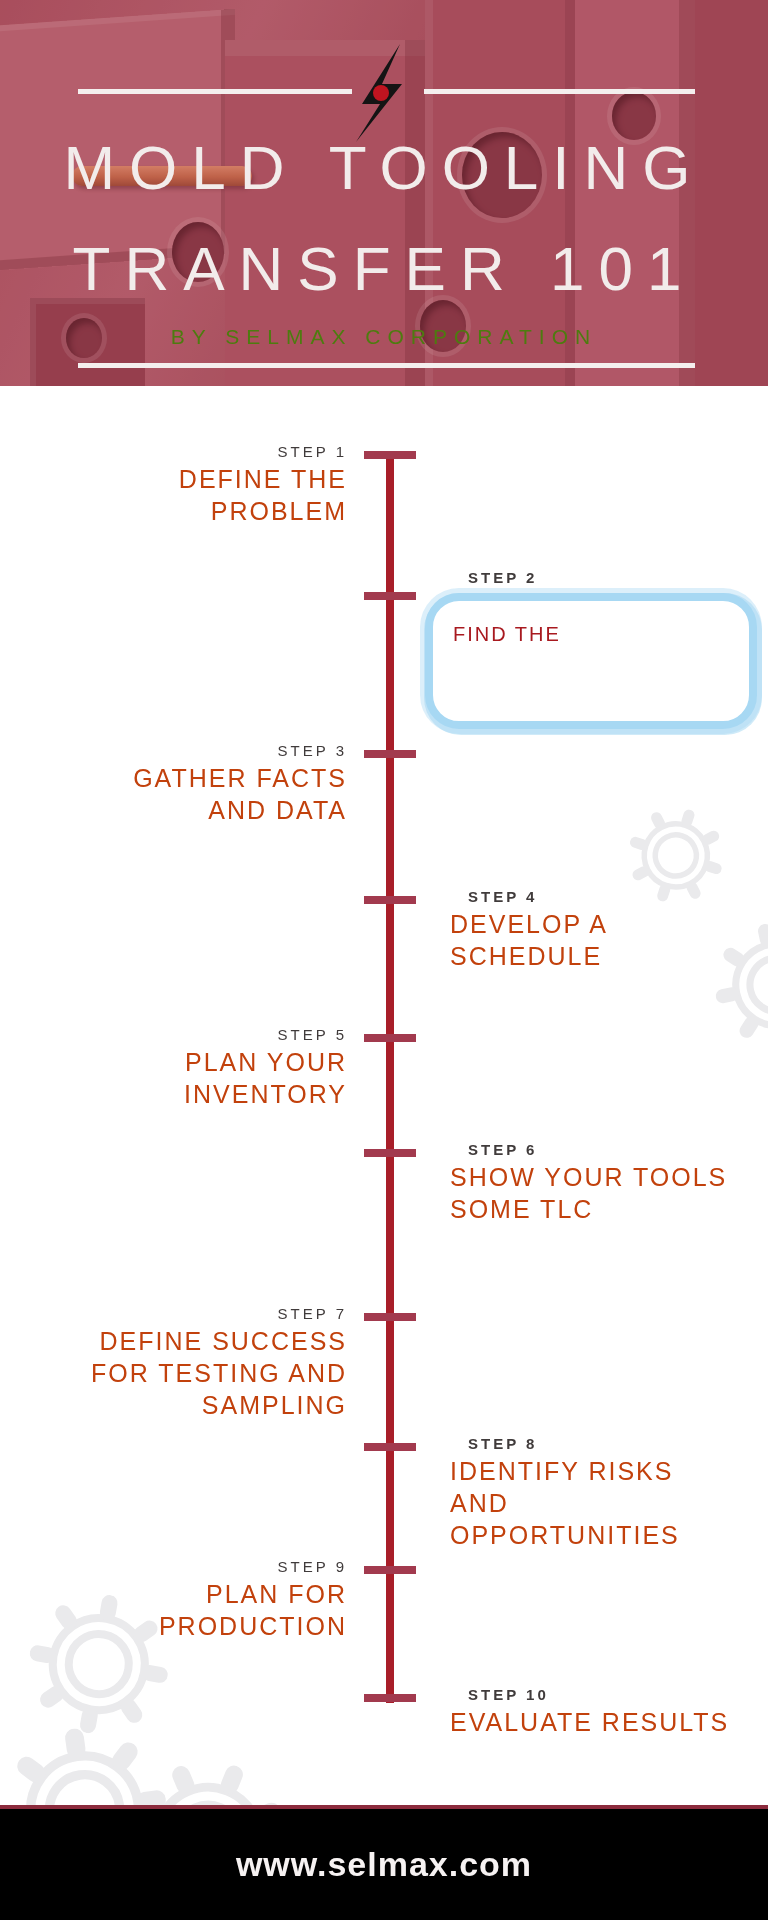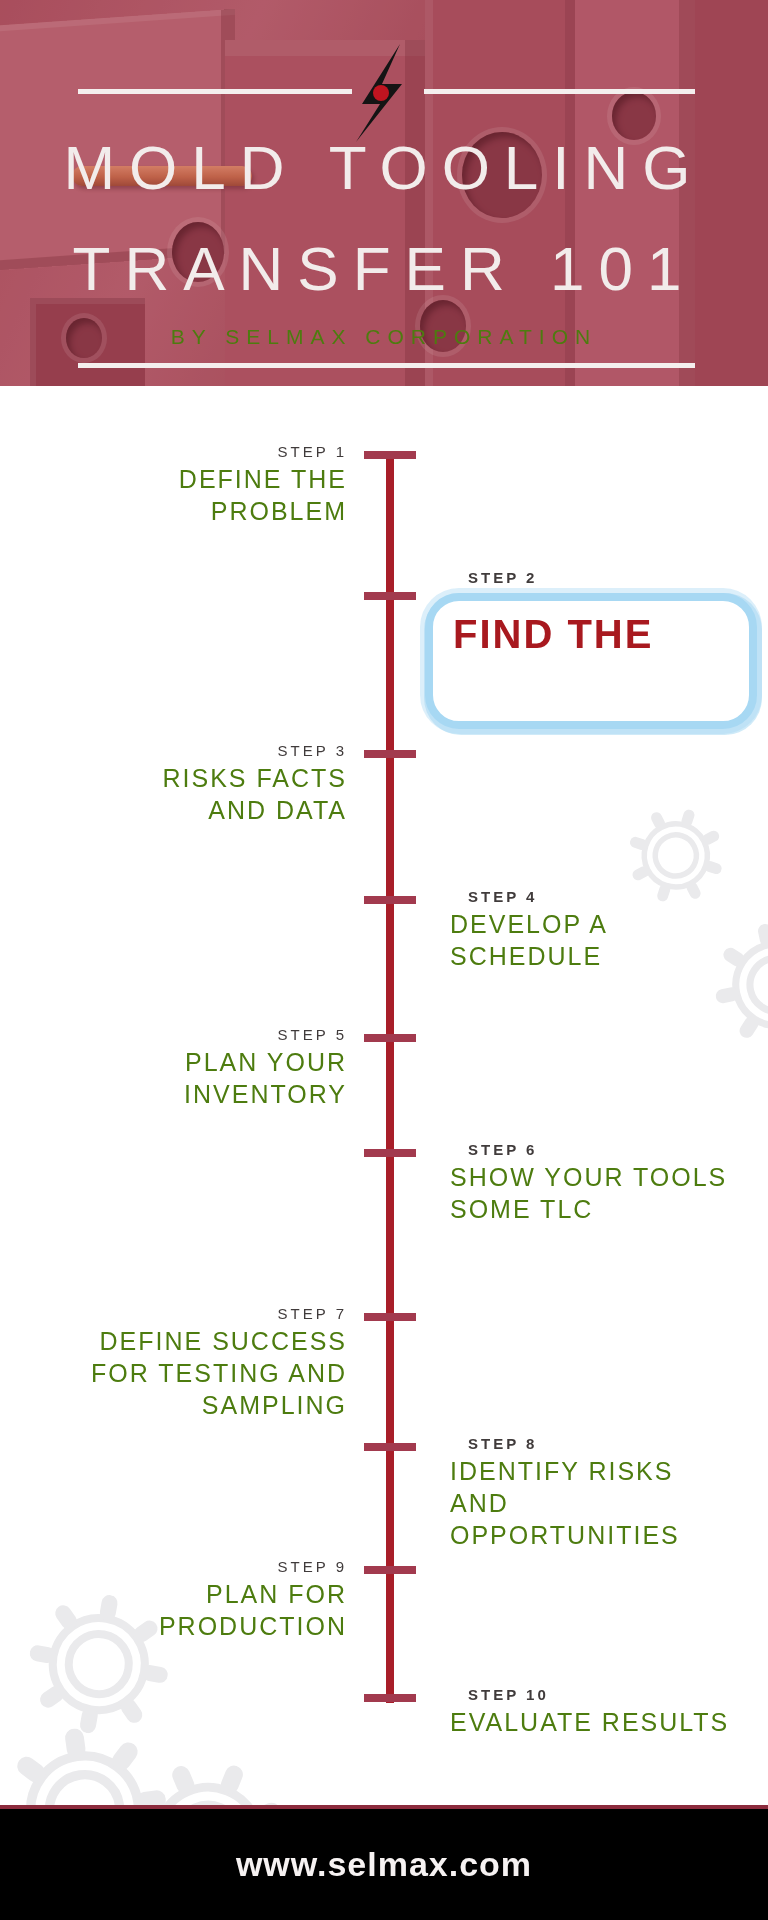--- a/index.html
+++ b/index.html
@@ -40,26 +40,26 @@
   .tl-line{position:absolute;left:386px;top:451px;width:8px;height:1252px;background:#a81e29;}
   .tick{position:absolute;left:364px;width:52px;height:8px;background:#a23a4e;}
 
   .step{position:absolute;}
   .step.left{right:421px;text-align:right;}
   .step.right{left:450px;text-align:left;}
   .step-label{font-size:15px;font-weight:500;letter-spacing:3px;color:#403b3b;
               line-height:16px;white-space:nowrap;}
   .step.right .step-label{padding-left:18px;font-weight:bold;}
   .step-title{margin-top:3px;font-size:25px;font-weight:400;letter-spacing:2px;
-              color:#4d7c0f;line-height:32px;white-space:nowrap;}
+              color:#c2410c;line-height:32px;white-space:nowrap;}
   .hl-box{position:absolute;left:425px;top:593px;width:296px;height:108px;
           border:8px solid #a7d8f3;border-radius:34px;background:#fff;
           box-shadow:0 0 0 5px rgba(167,216,243,.40), 2px 3px 0 3px rgba(167,216,243,.55);
           padding:12px 0 0 20px;box-sizing:content-box;}
-  .hl-box .step-title{font-size:40px;font-weight:700;letter-spacing:2px;
+  .hl-box .step-title{font-size:20px;font-weight:400;letter-spacing:2px;
                       color:#a8191f;line-height:42px;margin-top:0;}
 
   
   .gear{position:absolute;overflow:visible;}
 
   
   .footer{position:absolute;left:0;top:1805px;width:768px;height:115px;
           background:#000000;border-top:4px solid #8c2b3d;box-sizing:border-box;
           display:flex;align-items:center;justify-content:center;}
   .footer-url{color:#f6f2f2;font-size:34px;font-weight:700;letter-spacing:1px;}
@@ -163,21 +163,21 @@
   </div>
   <div class="hl-box">
     <div class="step-title">
       <div>FIND THE</div>
     </div>
   </div>
 
   <div class="step left" style="top:743px;">
     <div class="step-label">STEP 3</div>
     <div class="step-title">
-      <div>RISKS FACTS</div>
+      <div>GATHER FACTS</div>
       <div>AND DATA</div>
     </div>
   </div>
 
   <div class="step right" style="top:889px;">
     <div class="step-label">STEP 4</div>
     <div class="step-title">
       <div>DEVELOP A</div>
       <div>SCHEDULE</div>
     </div>

